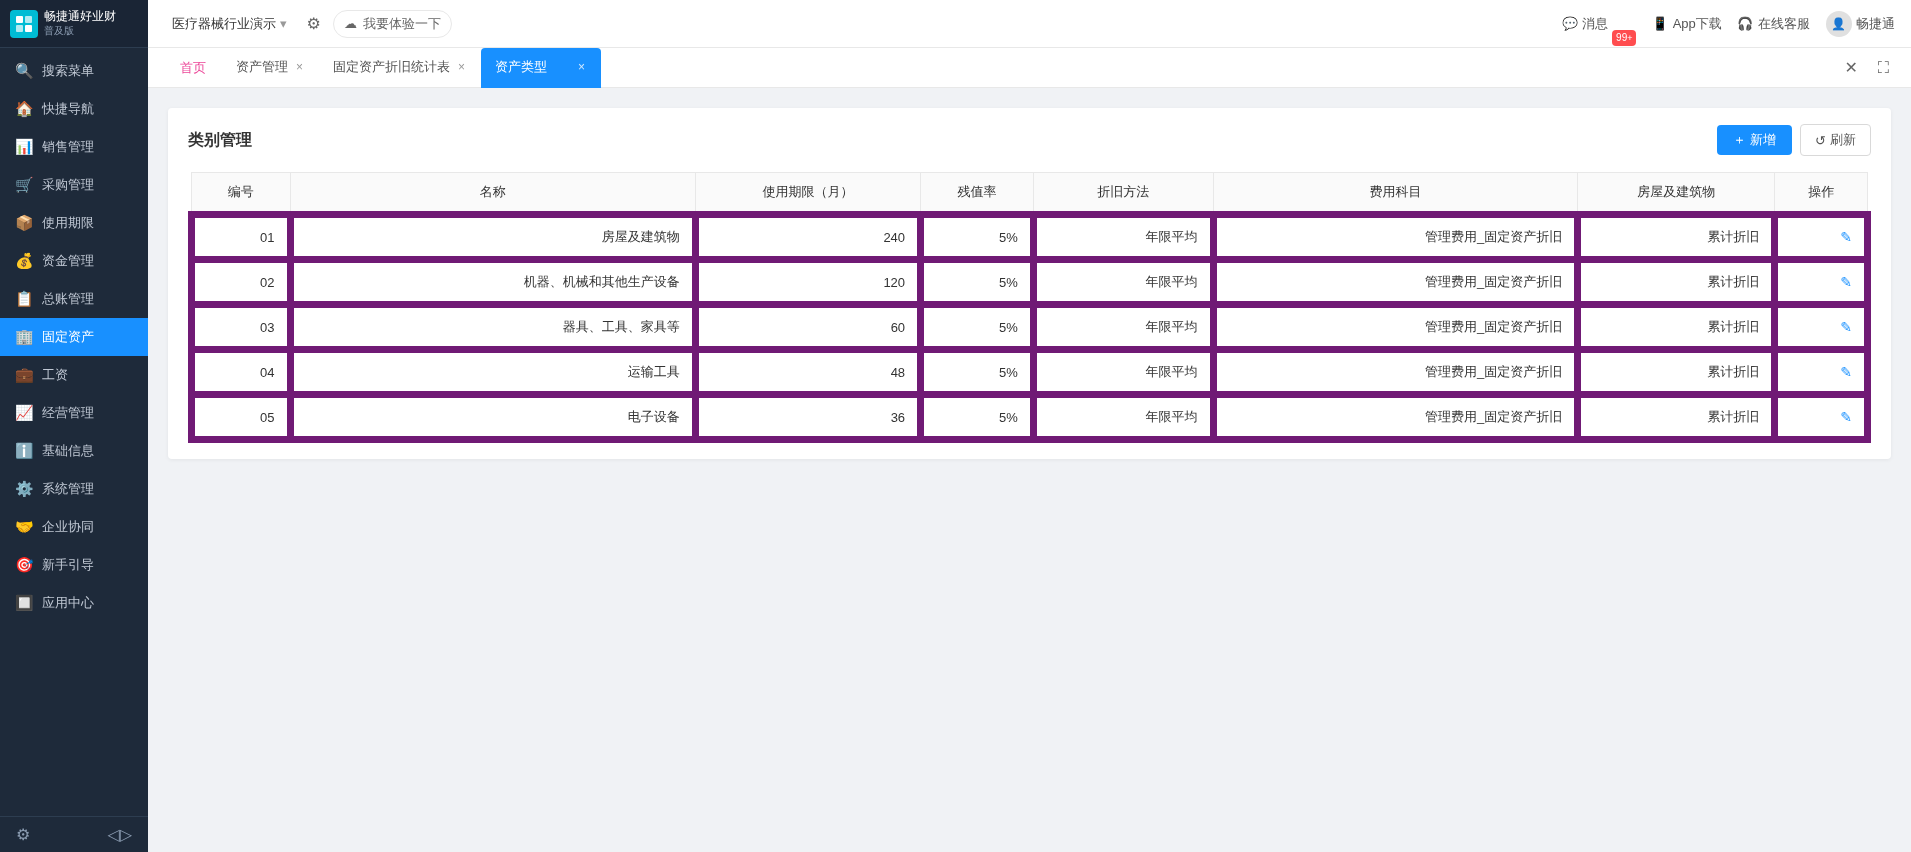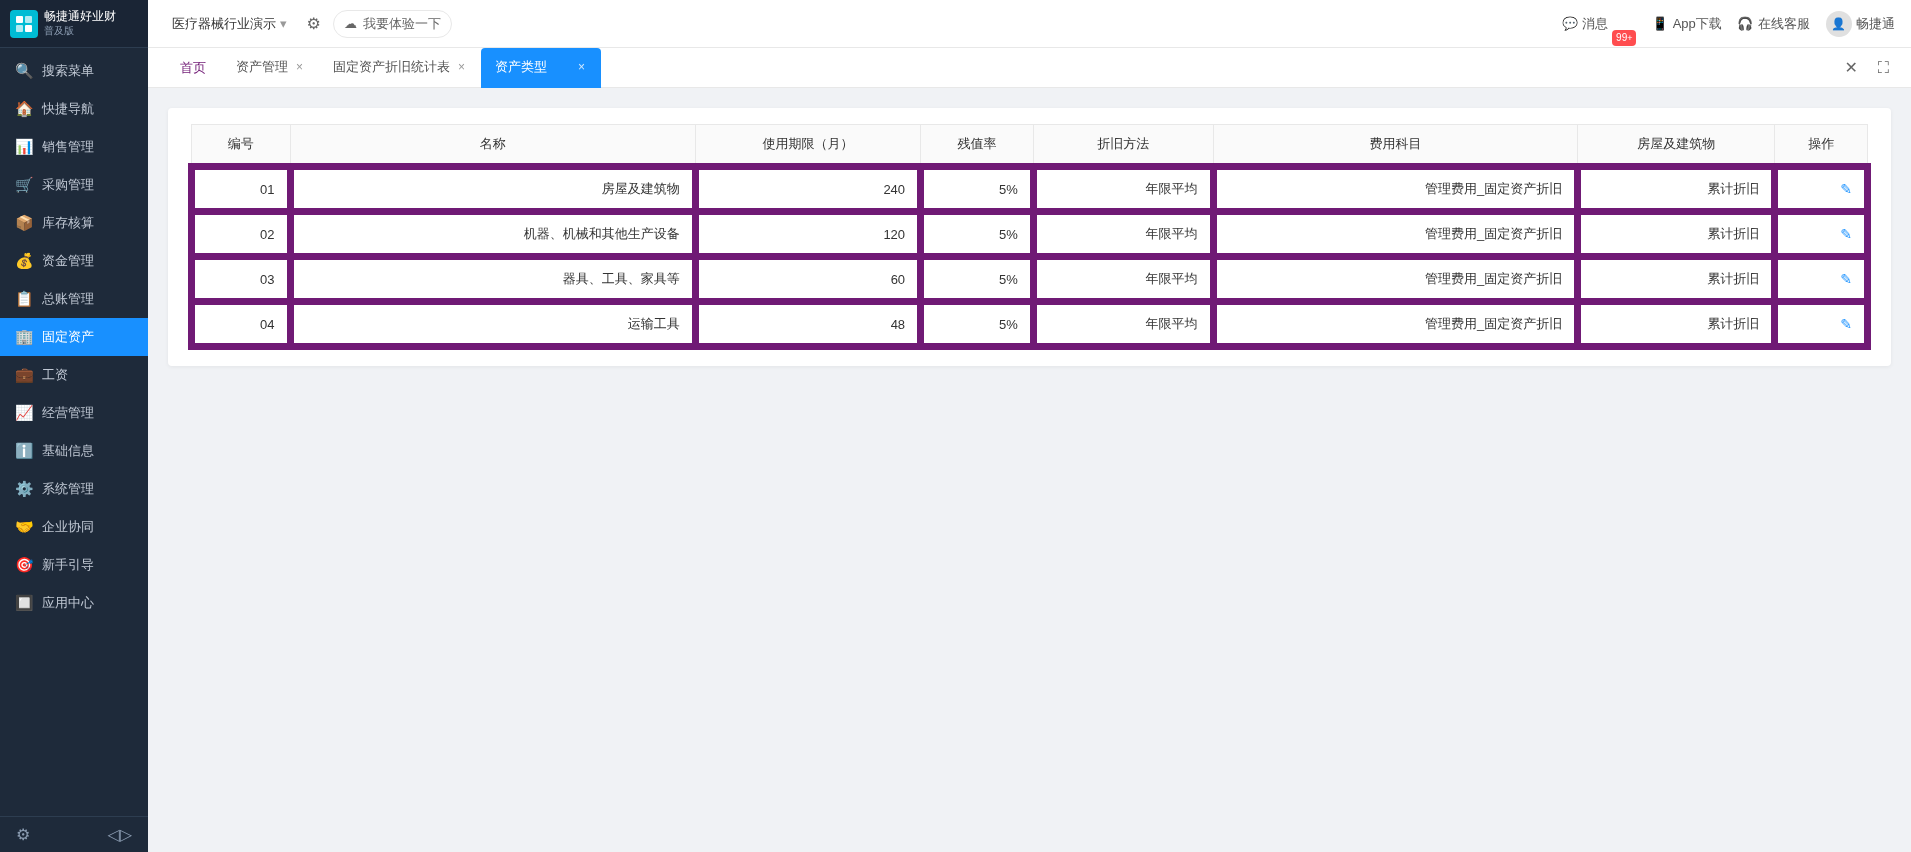--- a/index.html
+++ b/index.html
@@ -215,21 +215,21 @@
       cursor: pointer;
       padding: 1px 2px;
       border-radius: 2px;
     }
     .tab.active .tab-close { color: rgba(255,255,255,0.8); }
     .tab-home {
       padding: 0 16px;
       height: 40px;
       display: flex;
       align-items: center;
-      color: #701a75;
+      color: #ec4899;
       font-size: 13px;
       cursor: pointer;
     }
     .tabbar-right {
       margin-left: auto;
       display: flex;
       align-items: center;
       gap: 8px;
     }
     .tabbar-btn {
@@ -354,21 +354,21 @@
       <div class="sidebar-item">
     <span class="sidebar-item-icon">📊</span>
     <span>销售管理</span>
   </div>
       <div class="sidebar-item">
     <span class="sidebar-item-icon">🛒</span>
     <span>采购管理</span>
   </div>
       <div class="sidebar-item">
     <span class="sidebar-item-icon">📦</span>
-    <span>库存核算</span>
+    <span>使用期限</span>
   </div>
       <div class="sidebar-item">
     <span class="sidebar-item-icon">💰</span>
     <span>资金管理</span>
   </div>
       <div class="sidebar-item">
     <span class="sidebar-item-icon">📋</span>
     <span>总账管理</span>
   </div>
       <div class="sidebar-item active">
@@ -465,20 +465,33 @@
         </div>
       </div>
     <div class="tabbar-right">
       <span class="tabbar-btn">✕</span>
       <span class="tabbar-btn">⛶</span>
     </div>
   </div>
 
   <div class="content">
     <div class="content-card">
+      <div class="content-header">
+        <h2 class="page-title">类别管理</h2>
+        <div class="toolbar-right">
+          <button class="btn-primary">
+            <span>＋</span>
+            <span>新增</span>
+          </button>
+          <button class="btn-default">
+            <span>↺</span>
+            <span>刷新</span>
+          </button>
+        </div>
+      </div>
 
       <table class="data-table">
         <thead>
           <tr id="table-header-row">
               <th>编号</th>
               <th>名称</th>
               <th>使用期限（月）</th>
               <th>残值率</th>
               <th>折旧方法</th>
               <th>费用科目</th>
@@ -520,17 +533,27 @@
             <tr>
     <td class="td-num">04</td>
     <td class="td-name">运输工具</td>
     <td>48</td>
     <td>5%</td>
     <td>年限平均</td>
     <td class="td-link">管理费用_固定资产折旧</td>
     <td class="td-link">累计折旧</td>
     <td><span class="edit-icon">✎</span></td>
   </tr>
+            <tr>
+    <td class="td-num">05</td>
+    <td class="td-name">电子设备</td>
+    <td>36</td>
+    <td>5%</td>
+    <td>年限平均</td>
+    <td class="td-link">管理费用_固定资产折旧</td>
+    <td class="td-link">累计折旧</td>
+    <td><span class="edit-icon">✎</span></td>
+  </tr>
           </tbody>
       </table>
     </div>
   </div>
 </div>
 
 </body></html>

